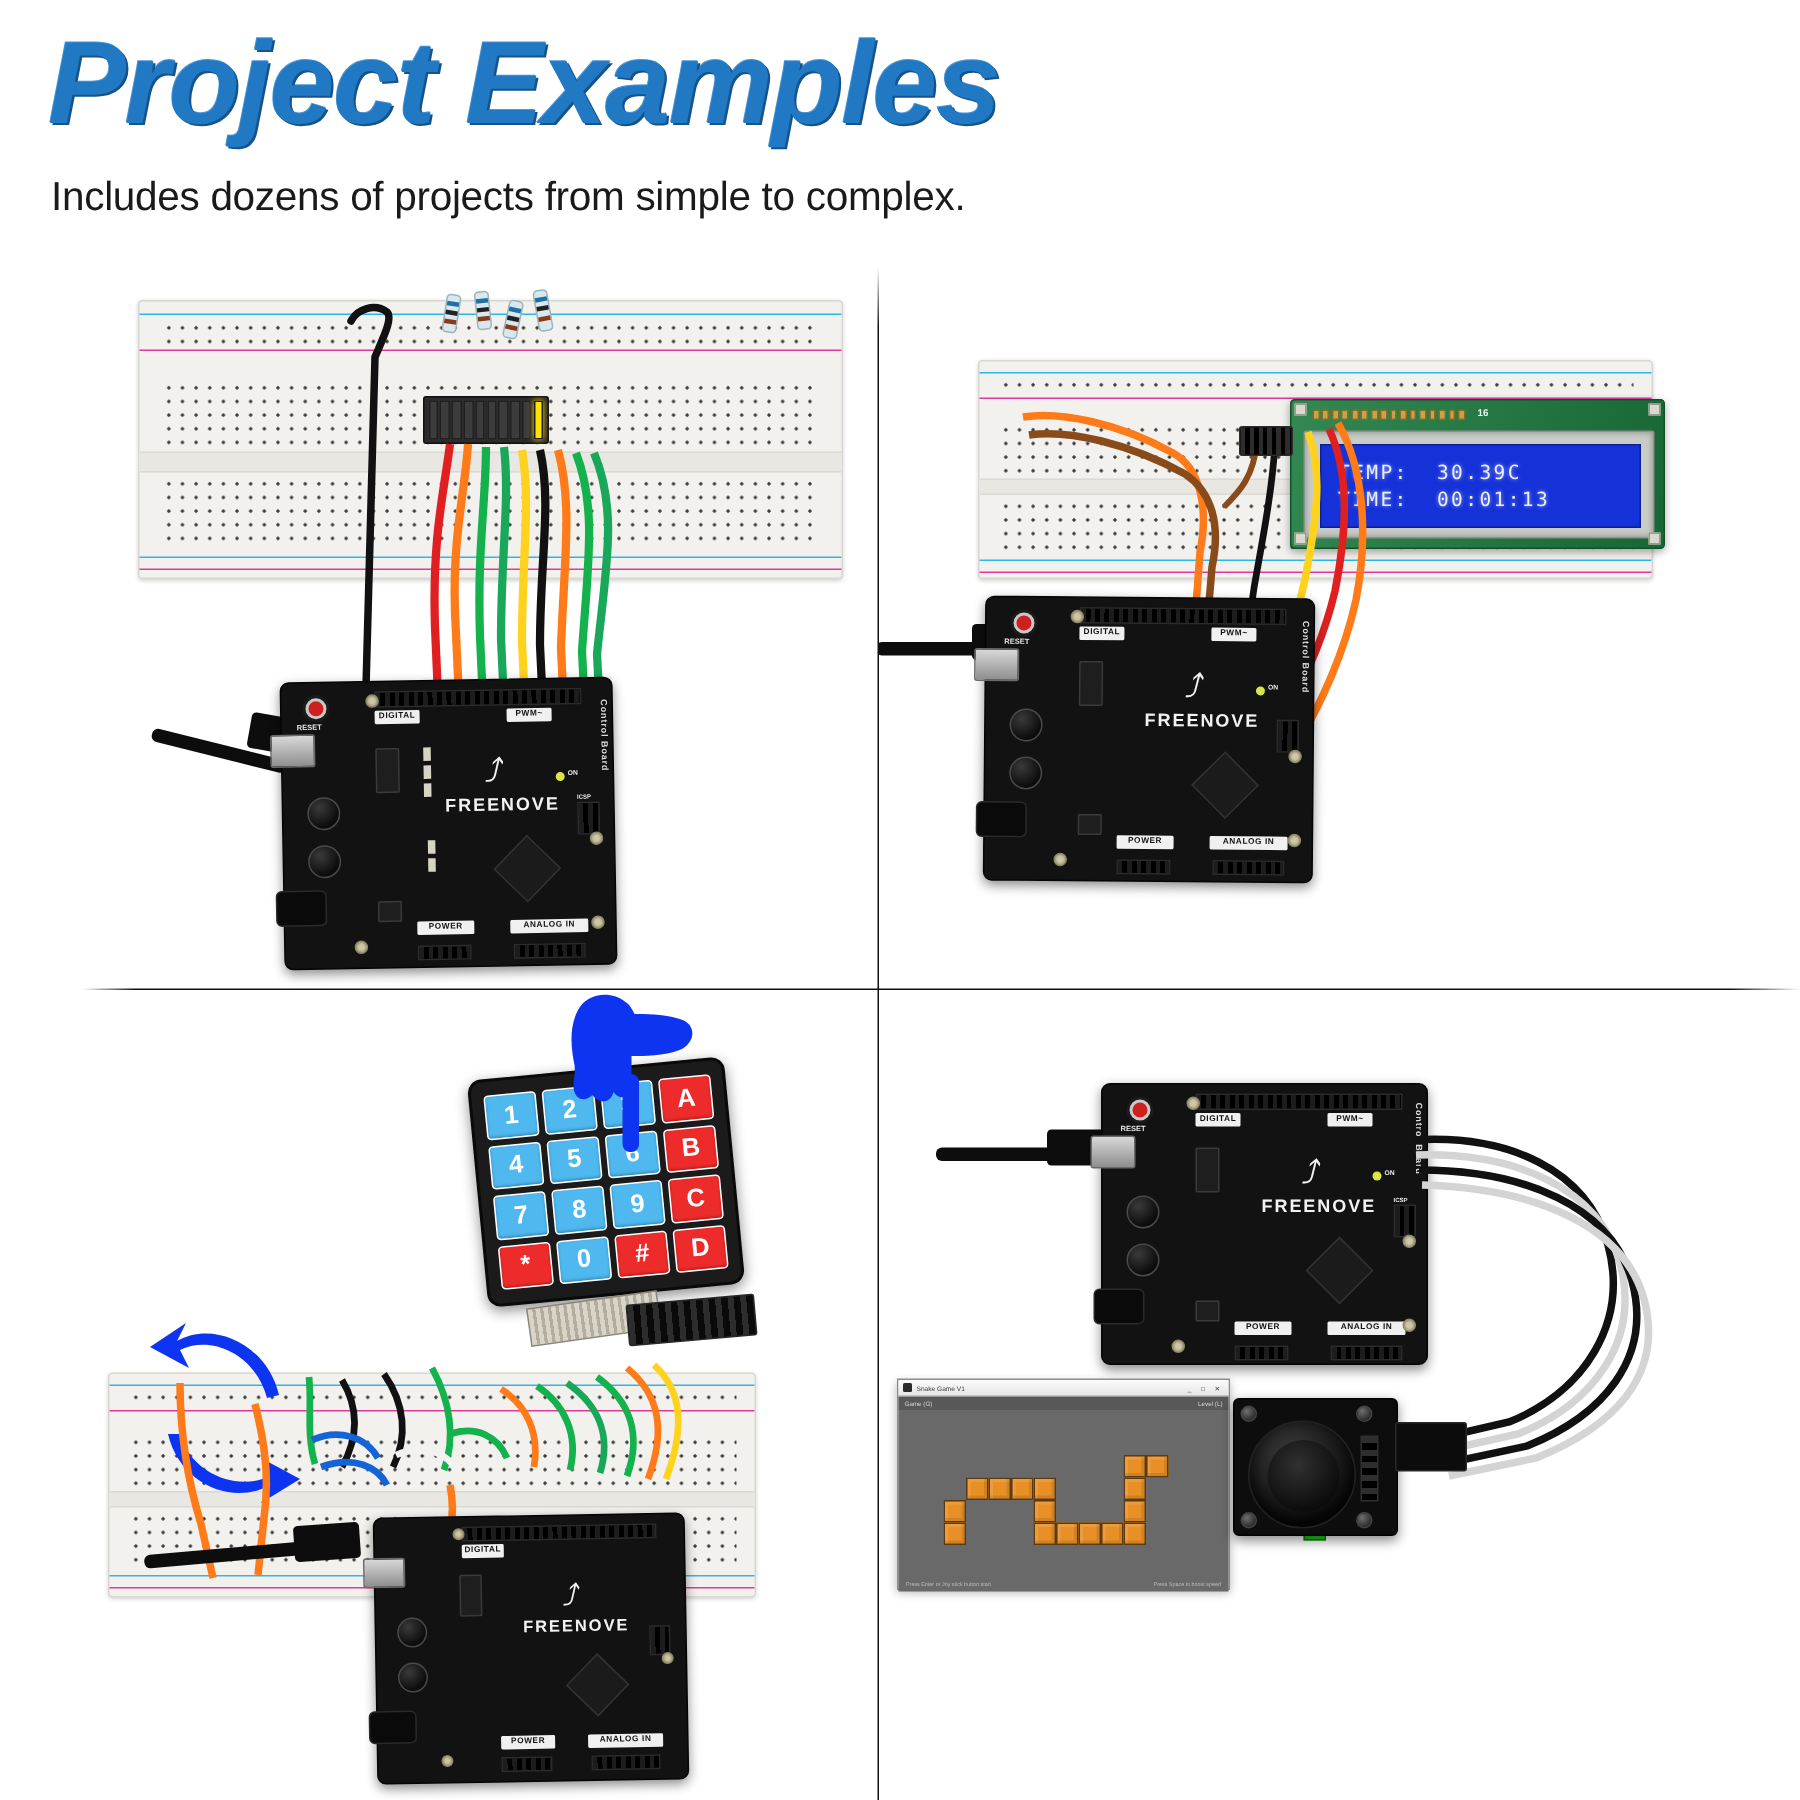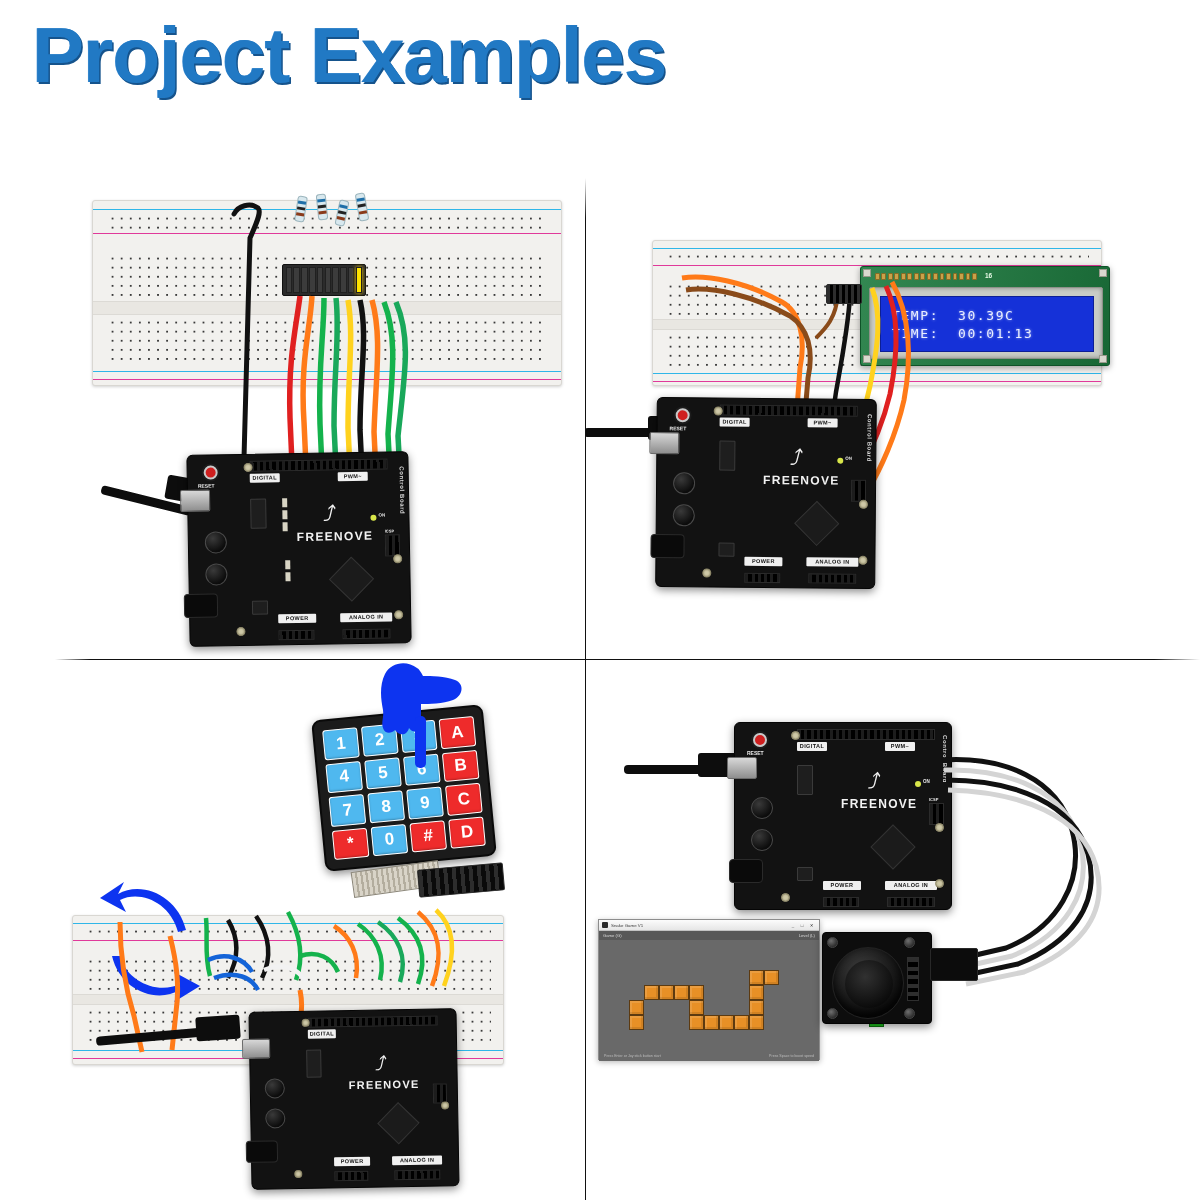--- a/index.html
+++ b/index.html
@@ -8,21 +8,21 @@
     background: #ffffff;
     font-family: "Liberation Sans", sans-serif;
     overflow: hidden;
   }
   #page { position: relative; width: 1200px; height: 1200px; background:#fff; }
 
   
   #header { position:absolute; left:0; top:0; width:1200px; height:170px; }
   #title {
     position:absolute; left:32px; top:10px;
-    font-size: 78px; font-weight: 700;
+    font-size: 78px; font-style: italic; font-weight: 700;
     color:#2179c4;
     letter-spacing: -1px;
     font-family:"Liberation Sans", sans-serif;
     text-shadow: 1.5px 1.5px 0 #15538c, -0.5px -0.5px 0 #4b95d8;
     white-space:nowrap;
   }
   #subtitle {
     position:absolute; left:34px; top:116px;
     font-size: 27px; color:#1a1a1a; letter-spacing:-0.2px;
     font-family:"Liberation Sans", sans-serif;
@@ -272,20 +272,21 @@
     border:1px solid #444;
   }
 </style>
 </head>
 <body>
 
 <div id="page">
 
   <div id="header">
     <div id="title">Project Examples</div>
+    <div id="subtitle">Includes dozens of projects from simple to complex.</div>
   </div>
 
   <div class="divider" id="div-v"></div>
   <div class="divider" id="div-h"></div>
 
   <div class="quad" id="q1">
 
     <div class="breadboard" style="left:92px; top:22px; width:470px; height:186px;">
       <div class="bb-rail blue" style="top:8px;"></div>
       <div class="bb-rail red" style="top:32px;"></div>

